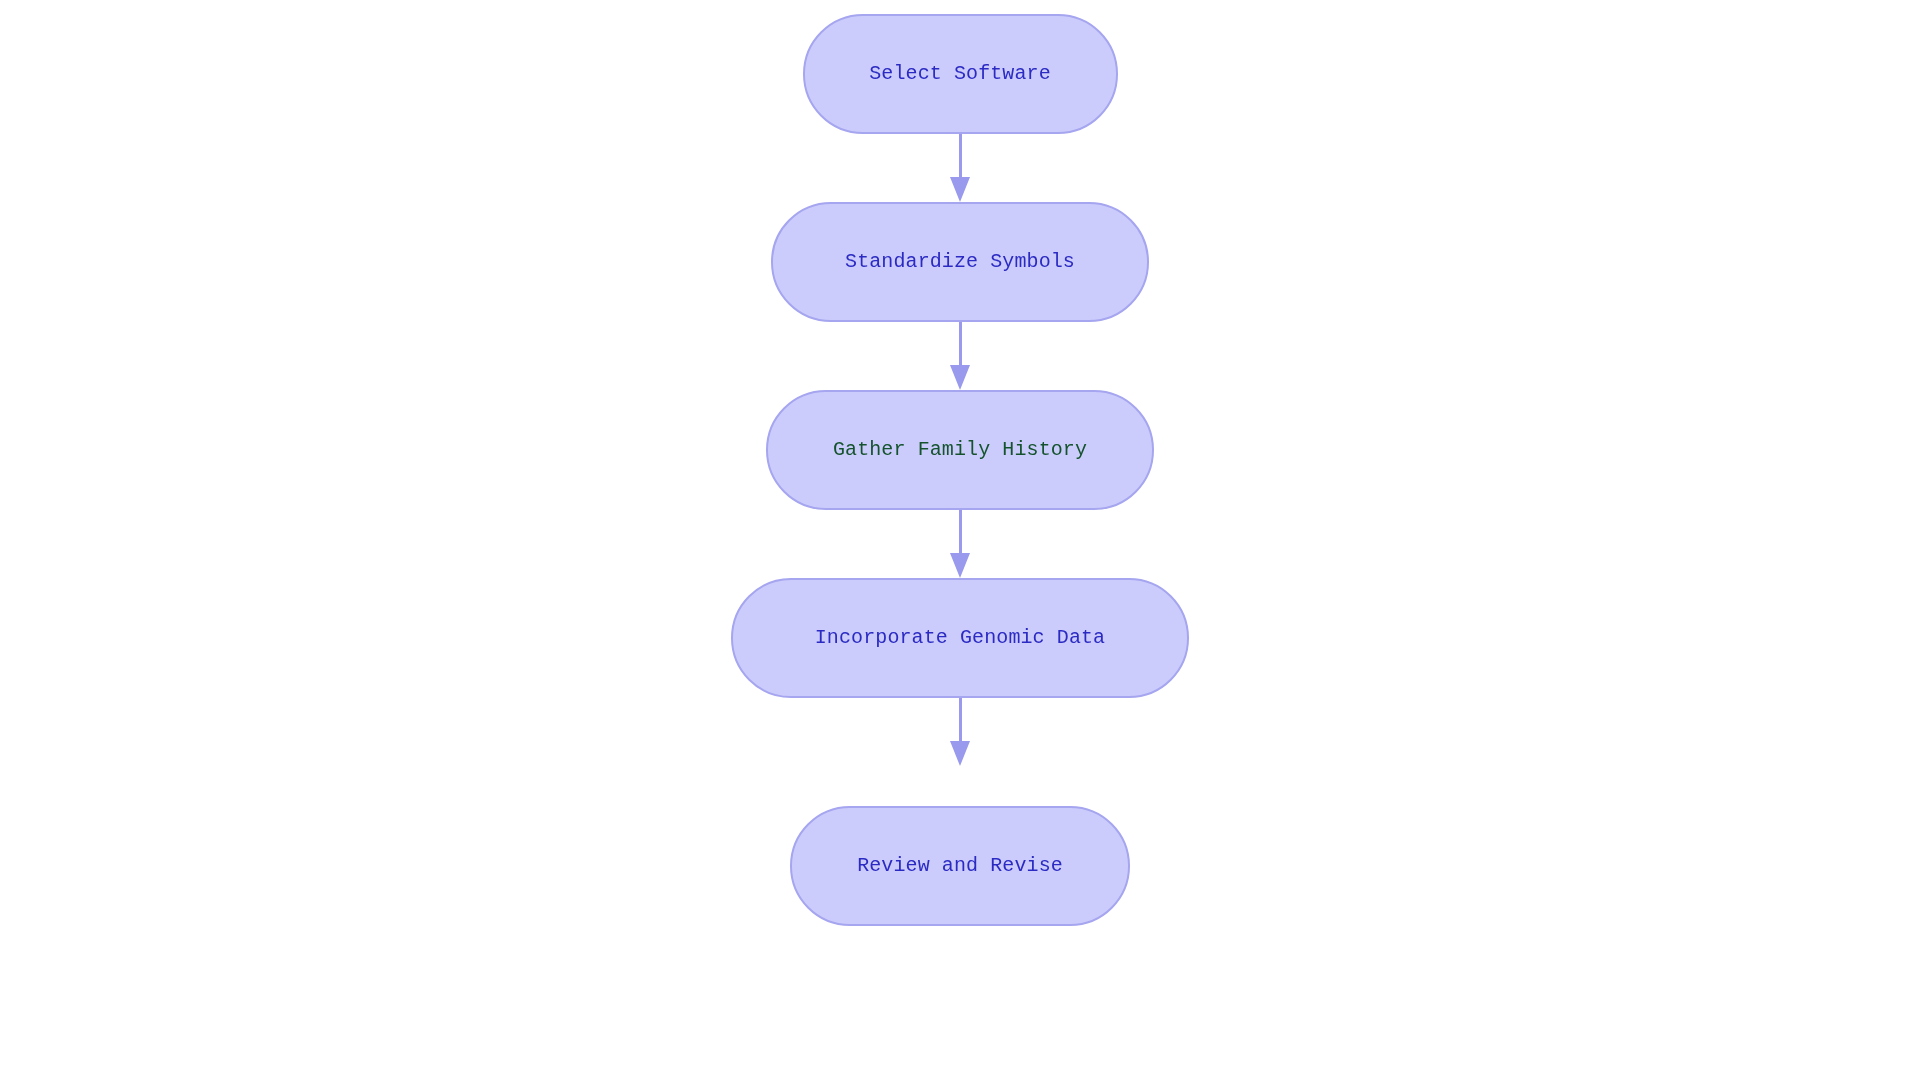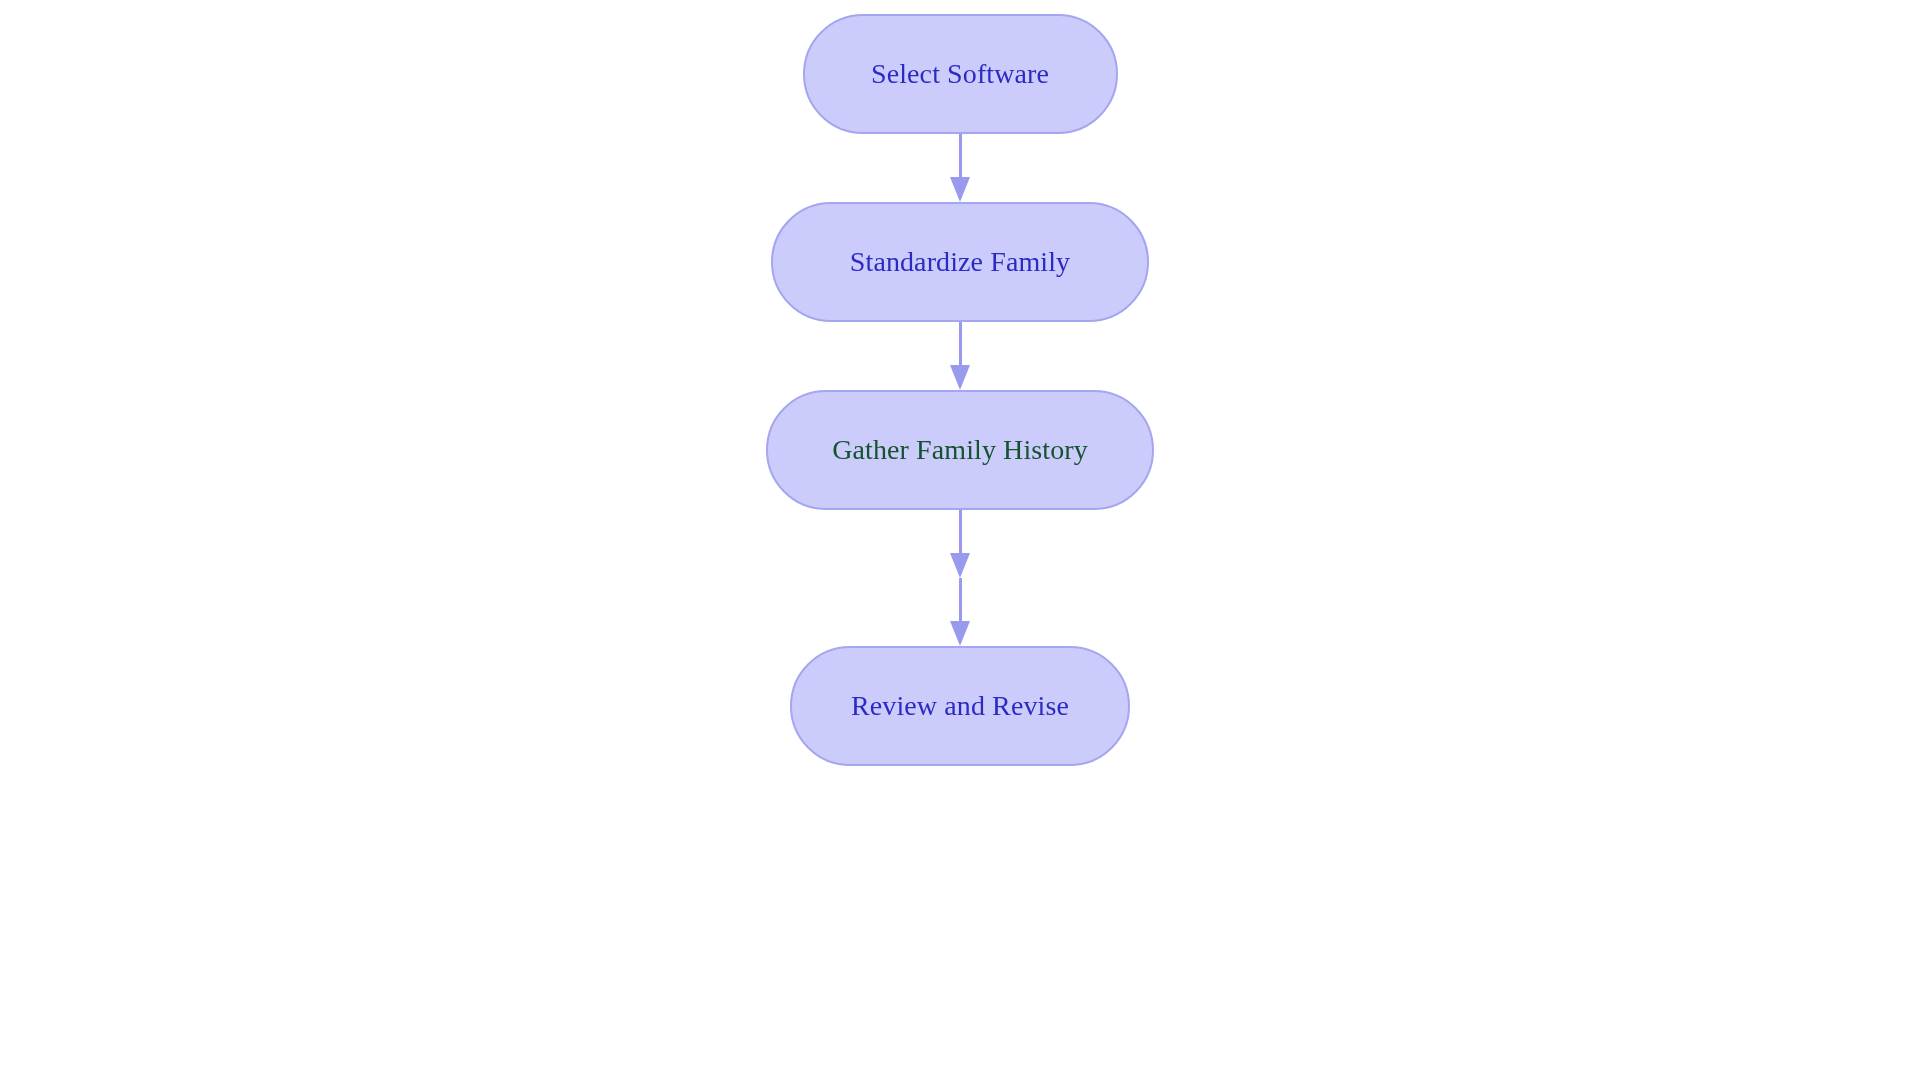--- a/index.html
+++ b/index.html
@@ -42,22 +42,22 @@
     display: flex;
     align-items: center;
     justify-content: center;
     background: #ccccfc;
     border: 2px solid #a5a5f0;
     border-radius: 60px;
     flex: 0 0 auto;
   }
 
   .node-label {
-    font-family: Liberation Serif, serif;
-    font-size: 28px;
+    font-family: Liberation Mono, monospace;
+    font-size: 20px;
     line-height: 1;
     color: #2b2bc4;
     white-space: nowrap;
     padding: 0 46px;
     letter-spacing: 0.1px;
   }
 
   
   .connector {
     position: relative;
@@ -93,41 +93,44 @@
     <div class="node" style="width: 315px; background: rgb(204, 204, 252); border-color: rgb(165, 165, 240);">
       <span class="node-label" style="color: rgb(43, 43, 196);">Select Software</span>
     </div>
 
     <div class="connector">
       <div class="connector-line" style="background: rgb(153, 153, 238);"></div>
       <div class="connector-head" style="border-top-color: rgb(153, 153, 238);"></div>
     </div>
 
     <div class="node" style="width: 378px; background: rgb(204, 204, 252); border-color: rgb(165, 165, 240);">
-      <span class="node-label" style="color: rgb(43, 43, 196);">Standardize Family</span>
+      <span class="node-label" style="color: rgb(43, 43, 196);">Standardize Symbols</span>
     </div>
 
     <div class="connector">
       <div class="connector-line" style="background: rgb(153, 153, 238);"></div>
       <div class="connector-head" style="border-top-color: rgb(153, 153, 238);"></div>
     </div>
 
     <div class="node" style="width: 388px; background: rgb(204, 204, 252); border-color: rgb(165, 165, 240);">
       <span class="node-label" style="color: #14532d;">Gather Family History</span>
     </div>
 
     <div class="connector">
       <div class="connector-line" style="background: rgb(153, 153, 238);"></div>
       <div class="connector-head" style="border-top-color: rgb(153, 153, 238);"></div>
     </div>
 
+    <div class="node" style="width: 458px; background: rgb(204, 204, 252); border-color: rgb(165, 165, 240);">
+      <span class="node-label" style="color: rgb(43, 43, 196);">Incorporate Genomic Data</span>
+    </div>
 
     <div class="connector">
       <div class="connector-line" style="background: rgb(153, 153, 238);"></div>
       <div class="connector-head" style="border-top-color: rgb(153, 153, 238);"></div>
     </div>
 
-    <div class="node" style="width: 340px; background: rgb(204, 204, 252); border-color: rgb(165, 165, 240);">
+    <div class="node" style="width: 340px; background: rgb(204, 204, 252); border-color: rgb(165, 165, 240); margin-top: 40px;">
       <span class="node-label" style="color: rgb(43, 43, 196);">Review and Revise</span>
     </div>
 
   </div>
 </div>
 
 </body></html>

